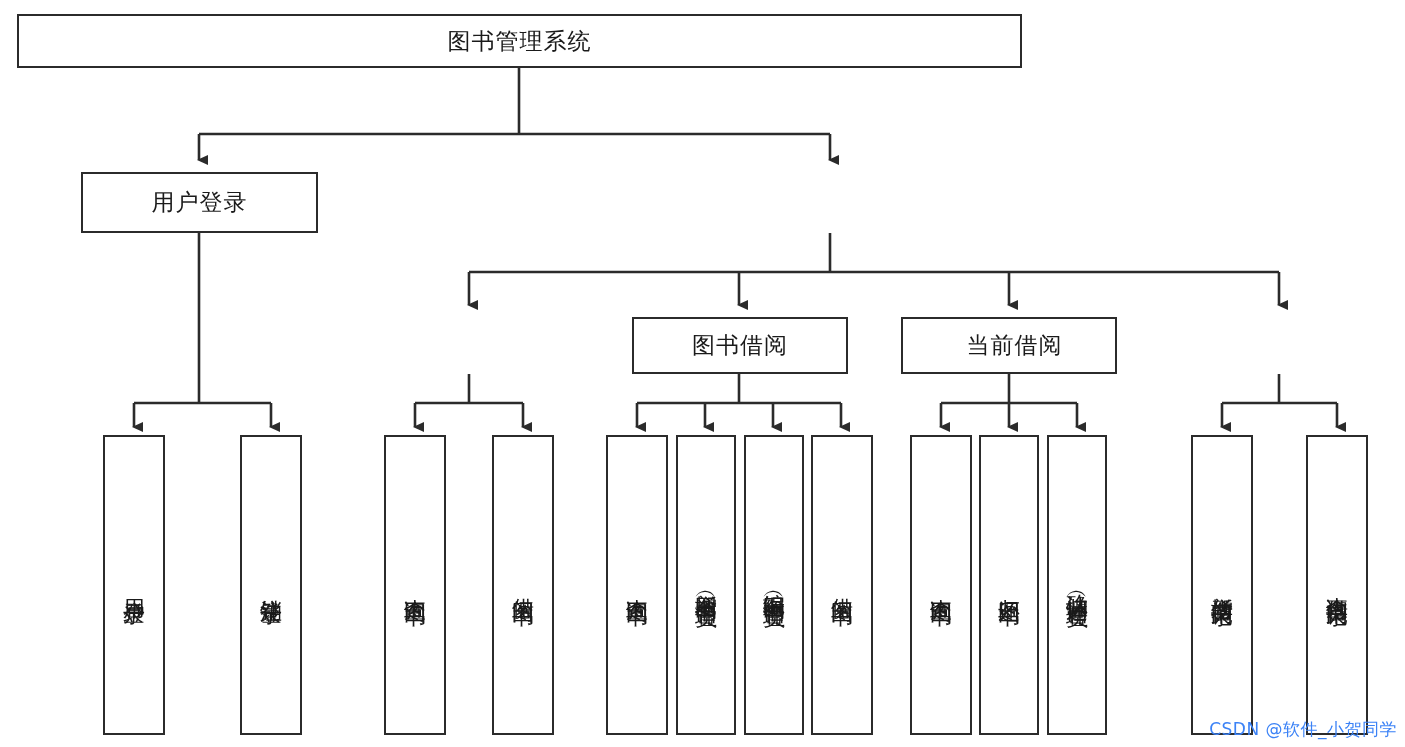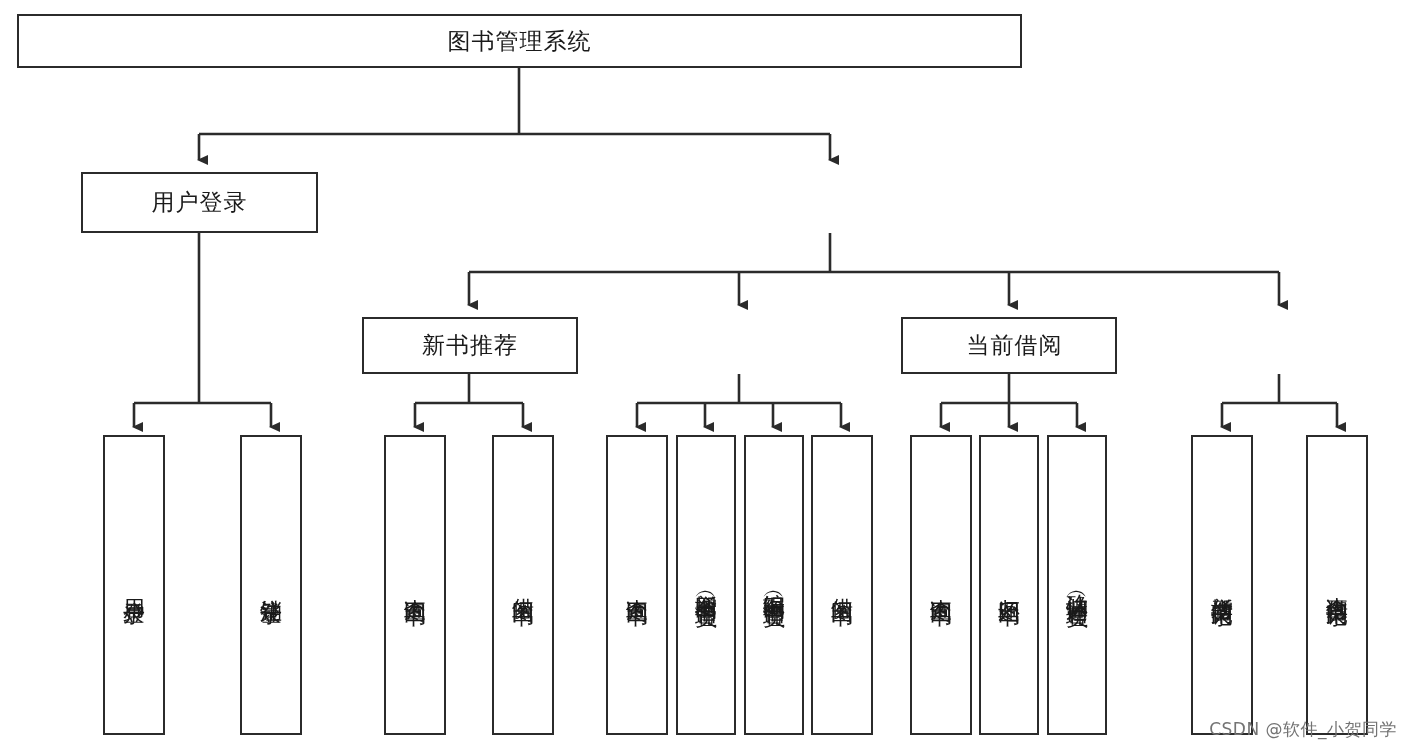--- a/index.html
+++ b/index.html
@@ -55,21 +55,21 @@
   }
   .node-label {
     display: block;
     white-space: nowrap;
   }
   #watermark {
     position: absolute;
     right: 8px;
     bottom: 6px;
     font-size: 17px;
-    color: #737373;
+    color: #3b82f6;
     letter-spacing: 0.5px;
     white-space: nowrap;
     font-family: "DejaVu Sans", "Liberation Sans", sans-serif;
   }
 </style>
 </head>
 <body>
 
 <div id="canvas">
 
@@ -124,22 +124,22 @@
   </svg>
 
   <div class="node horiz" style="left:17px; top:14px; width:1005px; height:54px;">
     <span class="node-label">图书管理系统</span>
   </div>
 
   <div class="node horiz" style="left:81px; top:172px; width:237px; height:61px;">
     <span class="node-label">用户登录</span>
   </div>
 
-  <div class="node horiz" style="left:362px; top:317px; width:216px; height:57px;">
-    <span class="node-label">新书推荐</span>
+  <div class="node horiz" style="left:632px; top:317px; width:216px; height:57px;">
+    <span class="node-label">图书借阅</span>
   </div>
   <div class="node horiz" style="left:901px; top:317px; width:216px; height:57px;padding-left:11px;">
     <span class="node-label">当前借阅</span>
   </div>
 
   <div class="node vert" style="left:103px; top:435px; width:62px; height:300px;">
     <span class="vtext">用户登录</span>
   </div>
   <div class="node vert" style="left:240px; top:435px; width:62px; height:300px;">
     <span class="vtext">注销登录</span>

